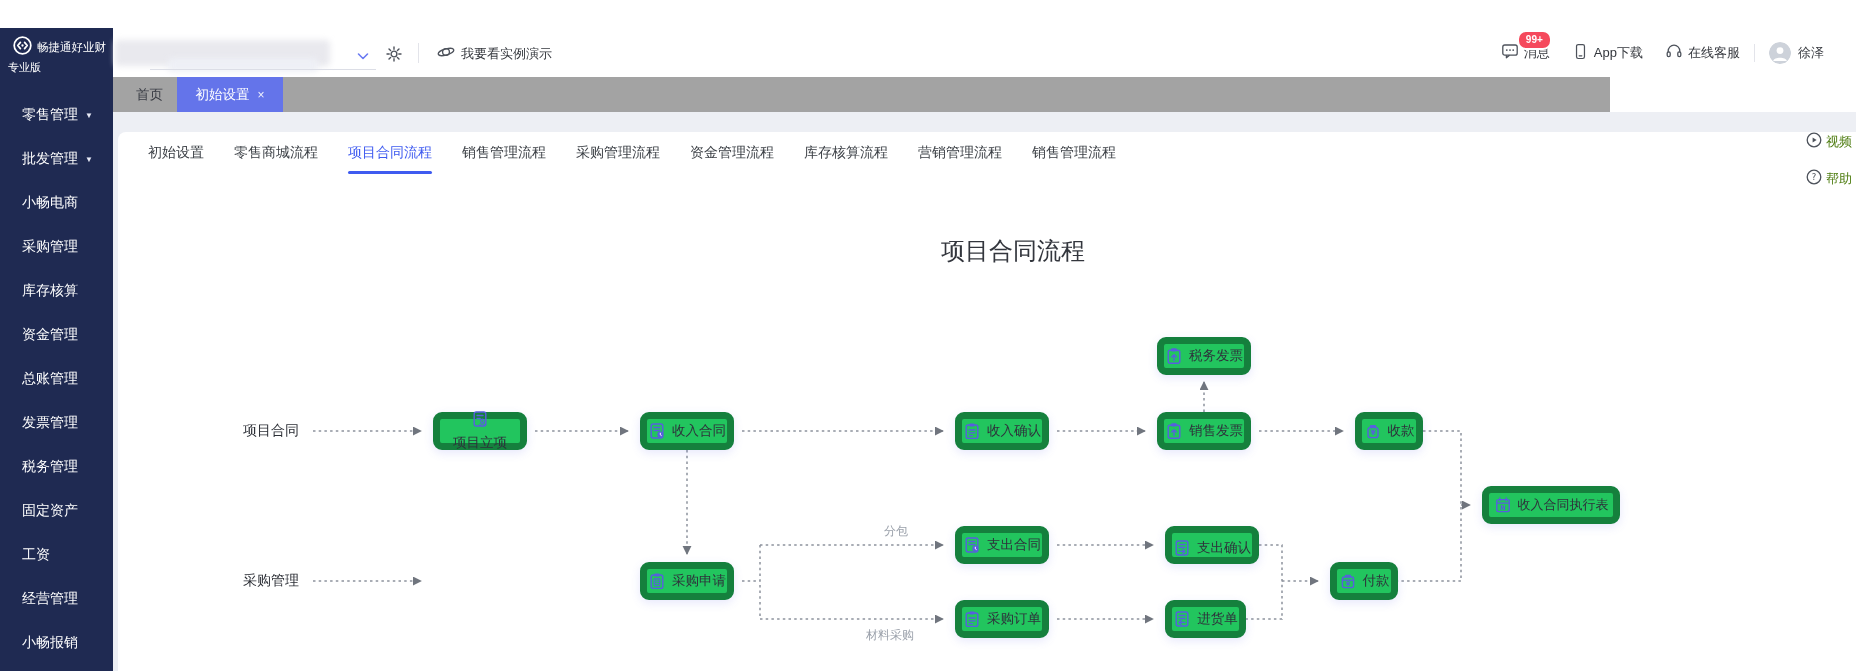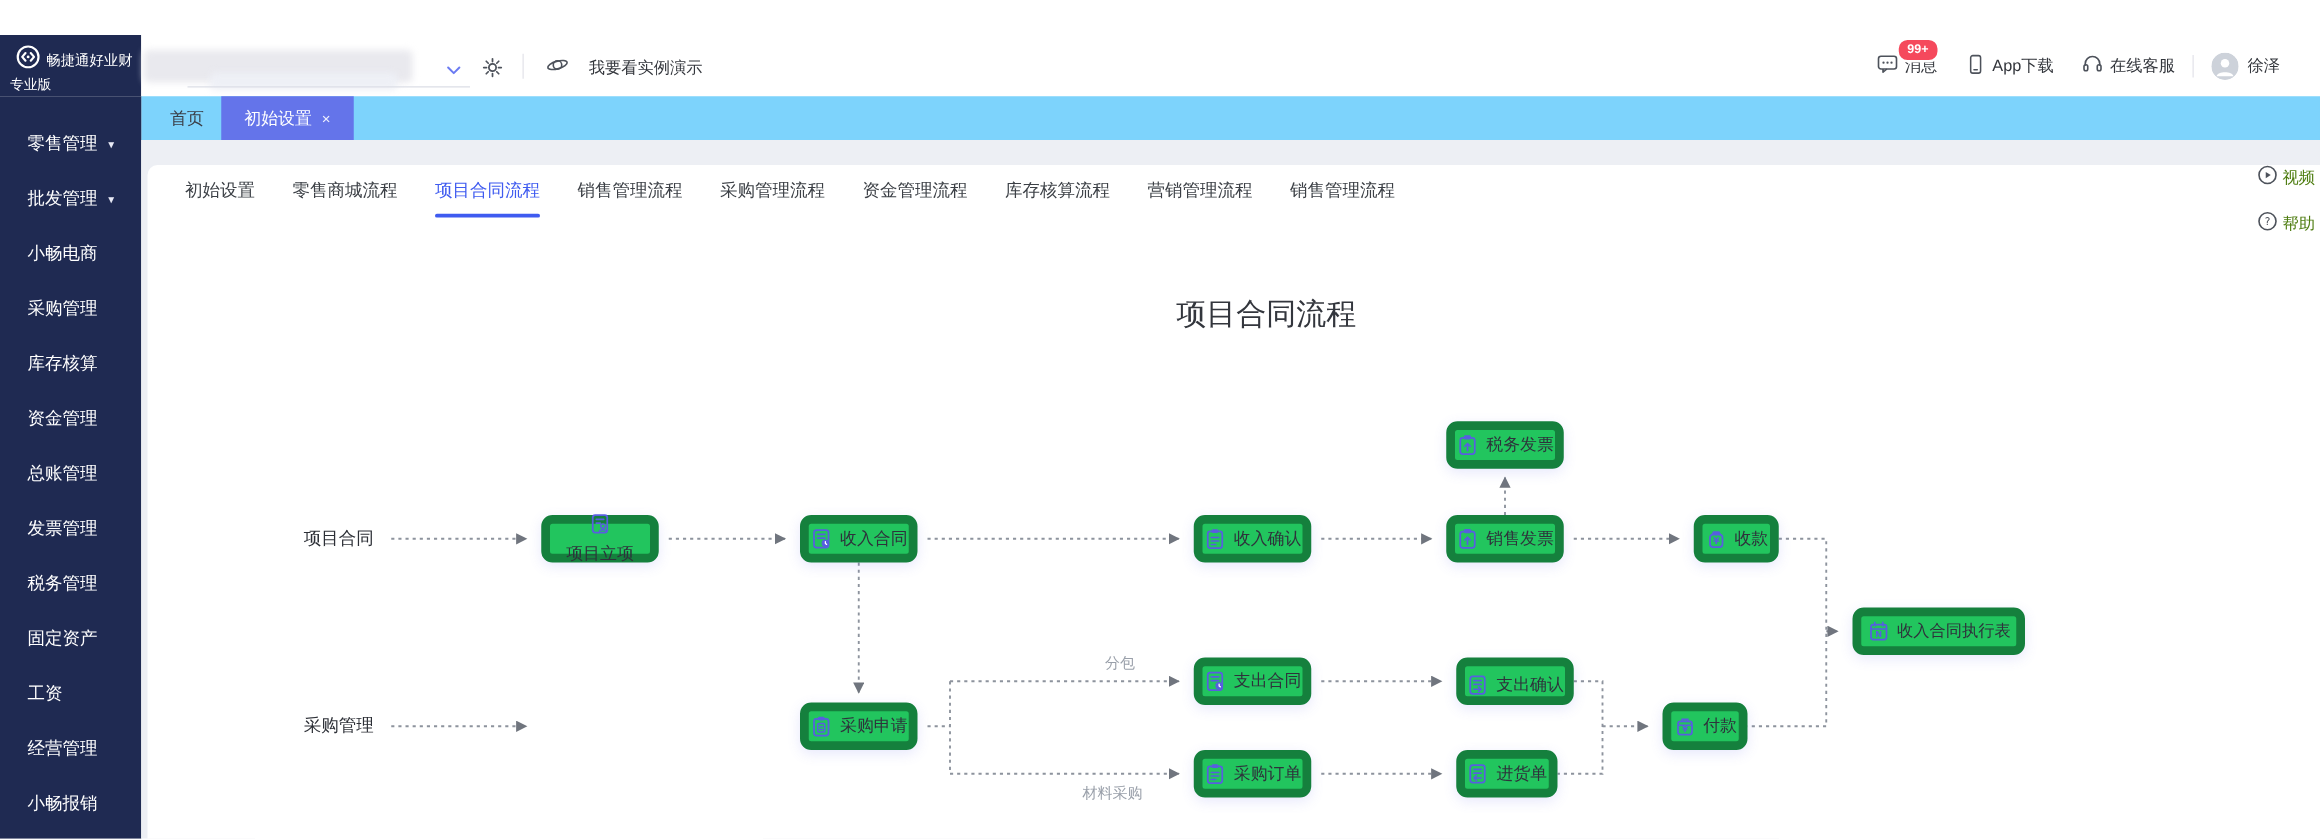--- a/index.html
+++ b/index.html
@@ -21,32 +21,32 @@
   #brand .bedition{position:absolute;left:8px;top:32px;font-size:11px;}
 
   
   #topbar{position:absolute;left:113px;top:28px;width:1743px;height:49px;background:#fff;}
   .blur-blob{position:absolute;left:2px;top:12px;width:215px;height:26px;background:#e9e9ee;border-radius:4px;filter:blur(3px);}
   .blur-blob2{position:absolute;left:55px;top:30px;width:150px;height:14px;background:#eef0f6;border-radius:4px;filter:blur(3px);}
   .tb-underline{position:absolute;left:37px;top:41px;width:226px;height:1px;background:#dcdee6;}
   .tb-chevron{position:absolute;left:242px;top:20px;}
   .tb-gear{position:absolute;left:272px;top:17px;cursor:pointer;}
   .tb-div{position:absolute;left:305px;top:15px;width:1px;height:20px;background:#e3e4ea;}
-  .tb-demo{position:absolute;left:324px;top:15px;display:flex;align-items:center;gap:16px;font-size:13px;color:#33363c;cursor:pointer;}
+  .tb-demo{position:absolute;left:324px;top:15px;display:flex;align-items:center;gap:6px;font-size:13px;color:#33363c;cursor:pointer;}
   #tb-right{position:absolute;right:0;top:0;height:49px;display:flex;align-items:center;font-size:13px;color:#33363c;}
   #tb-right .item{display:flex;align-items:center;gap:5px;cursor:pointer;}
   .msg-wrap{position:relative;}
   .badge{position:absolute;top:-12px;left:16px;background:var(--badge);color:#fff;font-size:10px;line-height:1;
          padding:3px 7px;border-radius:9px;border:2px solid #fff;font-weight:bold;white-space:nowrap;}
   .tb-sep{width:1px;height:18px;background:#e3e4ea;margin:0 14px;}
   .avatar{width:22px;height:22px;border-radius:50%;overflow:hidden;flex:0 0 auto;}
   .uname{width:58px;overflow:hidden;white-space:nowrap;margin-left:7px;}
 
   
-  #wintabs{position:absolute;left:113px;top:77px;width:1743px;height:35px;background:#7dd3fc;}
+  #wintabs{position:absolute;left:113px;top:77px;width:1497px;height:35px;background:#a3a3a3;}
   .wtab-home{position:absolute;left:17px;top:0;height:35px;display:flex;align-items:center;font-size:13.5px;color:#3a3d45;cursor:pointer;padding:0 6px;}
   .wtab-active{position:absolute;left:64px;top:0;height:35px;width:106px;background:var(--wintab);color:#fff;
                display:flex;align-items:center;justify-content:center;gap:8px;font-size:13.5px;cursor:pointer;}
   .wtab-close{font-size:12px;cursor:pointer;opacity:.9;}
 
   
   #sidebar{position:absolute;left:0;top:77px;width:113px;height:594px;background:var(--navy);padding-top:16px;box-sizing:border-box;}
   .side-item{height:44px;display:flex;align-items:center;padding-left:22px;color:#fff;font-size:14px;cursor:pointer;white-space:nowrap;}
   .side-item .caret{font-size:8px;margin-left:7px;color:#e8eaf6;}
 

